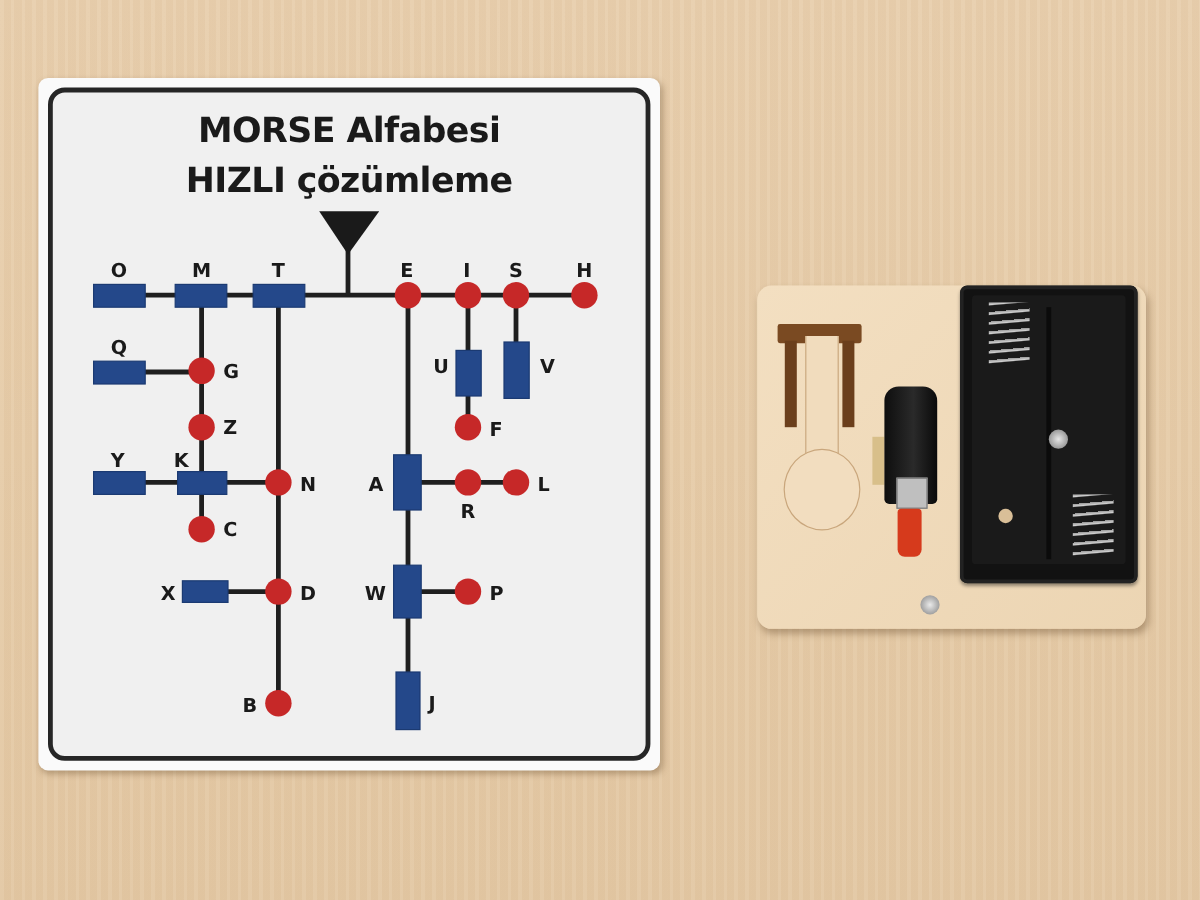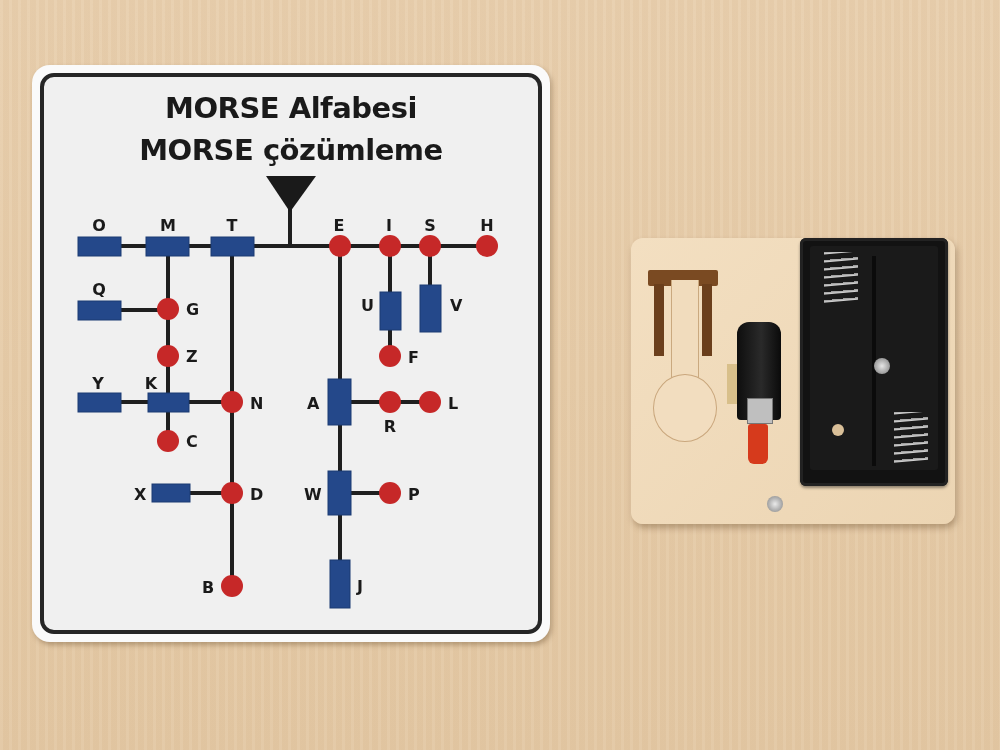--- a/index.html
+++ b/index.html
@@ -8,21 +8,21 @@
     background: linear-gradient(180deg, #e8cfae 0%, #e6cca9 50%, #e3c8a4 100%);
     font-family: "DejaVu Sans", sans-serif;
   }
   .wood-grain {
     position:absolute; inset:0;
     background: repeating-linear-gradient(90deg, rgba(255,255,255,0.04) 0px, rgba(255,255,255,0.04) 3px, rgba(160,110,60,0.04) 3px, rgba(160,110,60,0.04) 9px);
     pointer-events:none;
   }
   .card {
     position:absolute; left:32px; top:65px; width:518px; height:577px;
-    background:#fafafa; border-radius:18px;
+    background:#fafafa; border-radius:8px;
     box-shadow: 2px 3px 5px rgba(90,60,30,0.35);
   }
   .card-inner {
     position:absolute; left:8px; top:8px; width:494px; height:553px;
     border:4px solid #262626; border-radius:14px; background:#f0f0f0;
   }
   .title {
     position:absolute; left:0; width:518px; text-align:center;
     font-family:"DejaVu Sans", sans-serif; font-weight:bold; color:#1a1a1a;
     font-size:29px; letter-spacing:-0.5px;
@@ -85,21 +85,21 @@
   }
 </style>
 </head>
 <body>
 
 <div class="wood-grain"></div>
 
 <div class="card">
   <div class="card-inner"></div>
   <div class="title l1">MORSE Alfabesi</div>
-  <div class="title l2">MORSE çözümleme</div>
+  <div class="title l2">HIZLI çözümleme</div>
 </div>
 
 <svg class="tree" width="1000" height="750">
   <g stroke="#1f1f1f" stroke-width="4" fill="none">
 
     <line x1="100" y1="246" x2="487" y2="246"></line>
 
     <line x1="290" y1="205" x2="290" y2="246"></line>
 
     <line x1="168" y1="246" x2="168" y2="441"></line>

